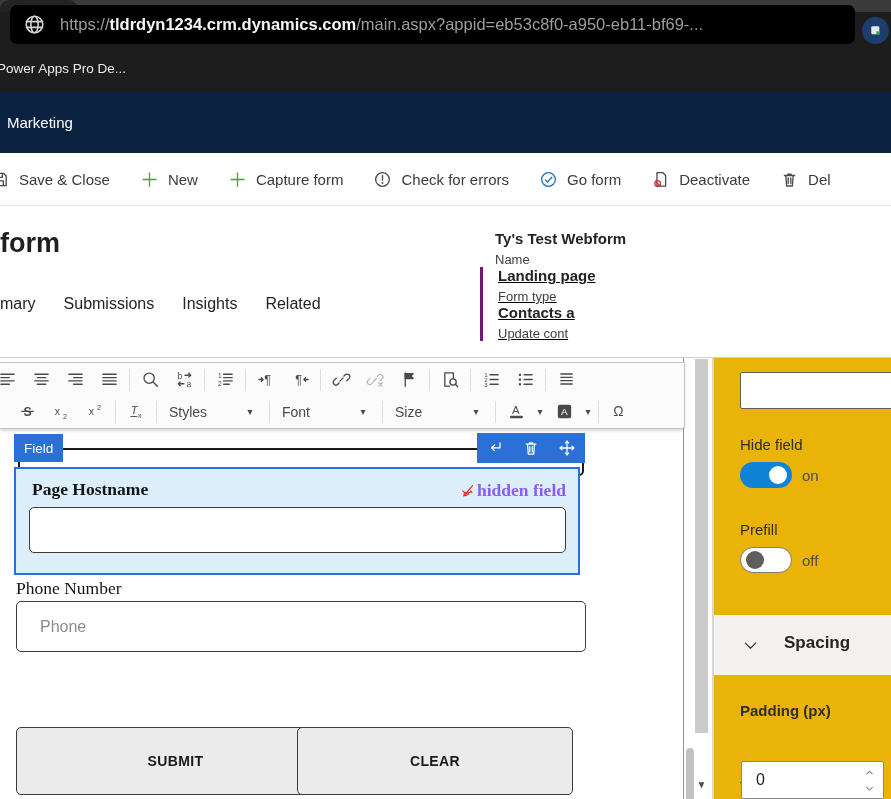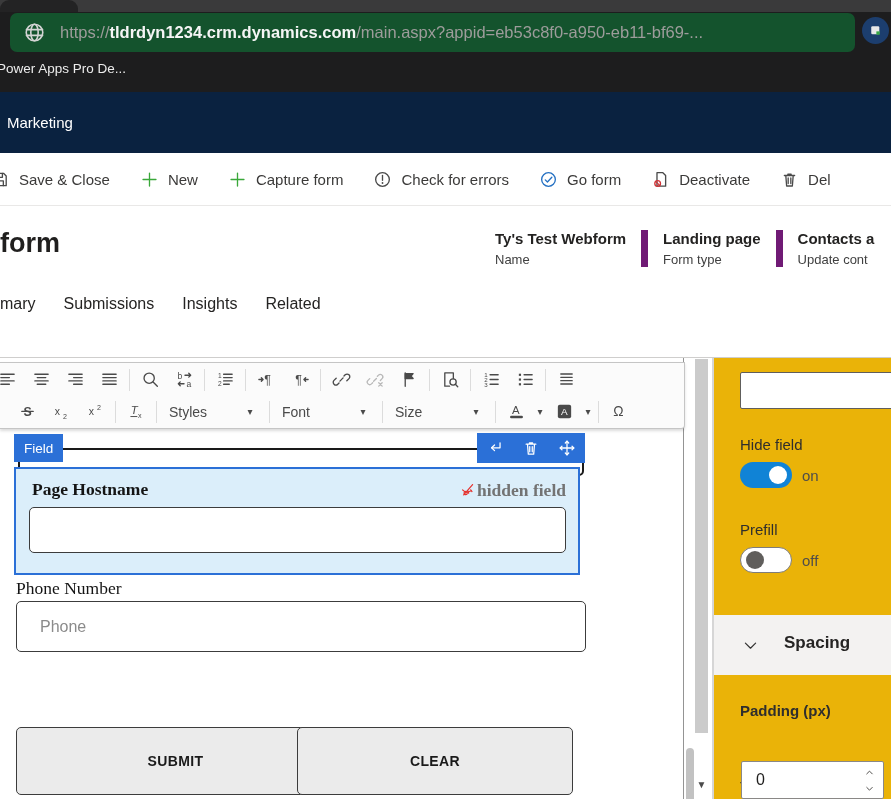--- a/index.html
+++ b/index.html
@@ -4,44 +4,44 @@
 <style>
   * { margin:0; padding:0; box-sizing:border-box; }
   html,body { background:#fff; }
   body { font-family:"Liberation Sans", sans-serif; }
   .screen { position:relative; width:891px; height:799px; overflow:hidden; background:#fff; }
 
   
   .chrome { position:absolute; left:0; top:0; width:891px; height:92px; background:#1d1d1e; }
   .tabstrip { position:absolute; left:0; top:0; width:891px; height:12px; background:#3a3a3b; }
   .tab-first { position:absolute; left:0; top:0; width:78px; height:12px; background:#232324; border-radius:9px 9px 0 0; }
-  .urlbar { position:absolute; left:10px; top:13px; width:845px; height:39px; background:#14532d; border-radius:7px; display:flex; align-items:center; font-size:16.5px; color:#9d9c9b; white-space:nowrap; overflow:hidden; }
+  .urlbar { position:absolute; left:10px; top:5px; width:845px; height:39px; background:#000000; border-radius:7px; display:flex; align-items:center; font-size:16.5px; color:#9d9c9b; white-space:nowrap; overflow:hidden; }
   .urlbar .icon { width:23px; height:23px; margin:0 14px 0 13px; color:#d4d4d4; flex:0 0 auto; }
   .url-host { color:#f5f5f5; font-weight:700; }
   .ext-badge { position:absolute; left:862px; top:17px; width:27px; height:27px; border-radius:50%; background:#1c3e6e; display:flex; align-items:center; justify-content:center; }
   .ext-badge svg { width:17px; height:17px; }
   .bookmark { position:absolute; left:-3px; top:61px; font-size:13.5px; color:#ececec; white-space:nowrap; }
 
   
   .appbar { position:absolute; left:0; top:92px; width:891px; height:61px; background:#0a2240; color:#fff; }
   .app-title { position:absolute; left:7px; top:0; height:61px; display:flex; align-items:center; font-size:15px; }
   .appbar .icon { position:absolute; top:111px; width:22px; height:22px; color:#fff; }
 
   
   .commandbar { position:absolute; left:0; top:153px; width:891px; height:53px; background:#fff; border-bottom:1px solid #e9e8e7; display:flex; align-items:center; white-space:nowrap; overflow:hidden; }
   .cmd-item { display:flex; align-items:center; gap:9px; padding:0 15px; font-size:15px; color:#3b3a39; cursor:default; }
   .cmd-item:first-child { margin-left:-9px; padding-left:0; }
   .cmd-item .icon { width:19px; height:19px; color:#4a4a4a; flex:0 0 auto; }
 
   
   .rheader { position:absolute; left:0; top:206px; width:891px; height:89px; background:#fff; }
   .page-title { position:absolute; left:0; top:22px; font-size:27px; font-weight:600; color:#201f1e;text-align:center; }
-  .hfields { position:absolute; left:480px; top:24px; display:flex; white-space:nowrap; }
+  .hfields { position:absolute; left:480px; top:24px; display:flex; white-space:nowrap;flex-direction:column; }
   .hf-col { padding:0 15px; }
-  .hf-col + .hf-col { border-left:7px solid #701a75; }
+  .hf-col + .hf-col { border-left:3px solid #701a75;text-decoration:underline; }
   .hf-value { font-size:15px; font-weight:600; color:#242322; }
   .hf-label { font-size:13px; color:#404040; margin-top:5px; }
 
   
   .tabs { position:absolute; left:0; top:295px; width:891px; height:63px; display:flex; border-bottom:1px solid #cfcecd; }
   .tab-item { font-size:16px; color:#252423; margin-right:28px; cursor:default; }
 
   
   .editor-edge { position:absolute; left:683px; top:358px; width:1px; height:441px; background:#949494; }
   .editor-thumb { position:absolute; left:686px; top:748px; width:8px; height:60px; background:#c2c2c2; border-radius:4px; }
@@ -56,21 +56,21 @@
   .row1-shift { margin-left:-12px; }
   .row2-shift { margin-left:-26px; }
 
   .sliver-input { position:absolute; left:18px; top:448px; width:566px; height:28px; background:#fff; border:2px solid #1a1a1a; border-radius:5px; }
   .field-tag { position:absolute; left:14px; top:434px; height:28px; padding:0 10px; background:#2b70d7; color:#fff; font-size:13.5px; display:flex; align-items:center; }
   .sel-tools { position:absolute; left:477px; top:433px; width:108px; height:30px; background:#2b70d7; color:#fff; display:flex; align-items:center; justify-content:space-around; }
   .sel-tools .icon { width:18px; height:18px; }
   .sel-block { position:absolute; left:14px; top:467px; width:566px; height:108px; background:#dbeefa; border:2px solid #2b70d7;font-weight:bold; }
   .serif-label { font-family:"Liberation Serif", serif; font-size:17.5px; color:#141414; }
   .sel-label { position:absolute; left:16px; top:10px; }
-  .hidden-note { position:absolute; right:12px; top:11px; display:flex; align-items:flex-start; color:#737373; font-family:"Liberation Serif", serif; font-size:17.5px; }
+  .hidden-note { position:absolute; right:12px; top:11px; display:flex; align-items:center; color:#8b5cf6; font-family:"Liberation Serif", serif; font-size:17.5px; }
   .hidden-note .icon { width:17px; height:19px; margin-right:0px; color:#e5312d; }
   .sel-input { position:absolute; left:13px; top:38px; width:537px; height:46px; background:#fff; border:1px solid #3c3c3c; border-radius:5px; }
   .phone-label { position:absolute; left:16px; top:578px; }
   .phone-input { position:absolute; left:16px; top:601px; width:570px; height:51px; background:#fff; border:1px solid #3c3c3c; border-radius:5px; font-size:16px; color:#8b8b8b; padding-left:23px; font-family:"Liberation Sans", sans-serif; }
   .phone-input::placeholder { color:#8b8b8b; opacity:1; }
   .form-btn { position:absolute; top:727px; height:68px; background:#ebebeb; border:1px solid #3c3c3c; border-radius:5px; display:flex; align-items:center; justify-content:center; font-weight:700; font-size:14px; letter-spacing:.4px; color:#1a1a1a; font-family:"Liberation Sans", sans-serif; }
   .btn-submit { left:16px; width:319px; }
   .btn-clear { left:297px; width:276px; }
 
   

